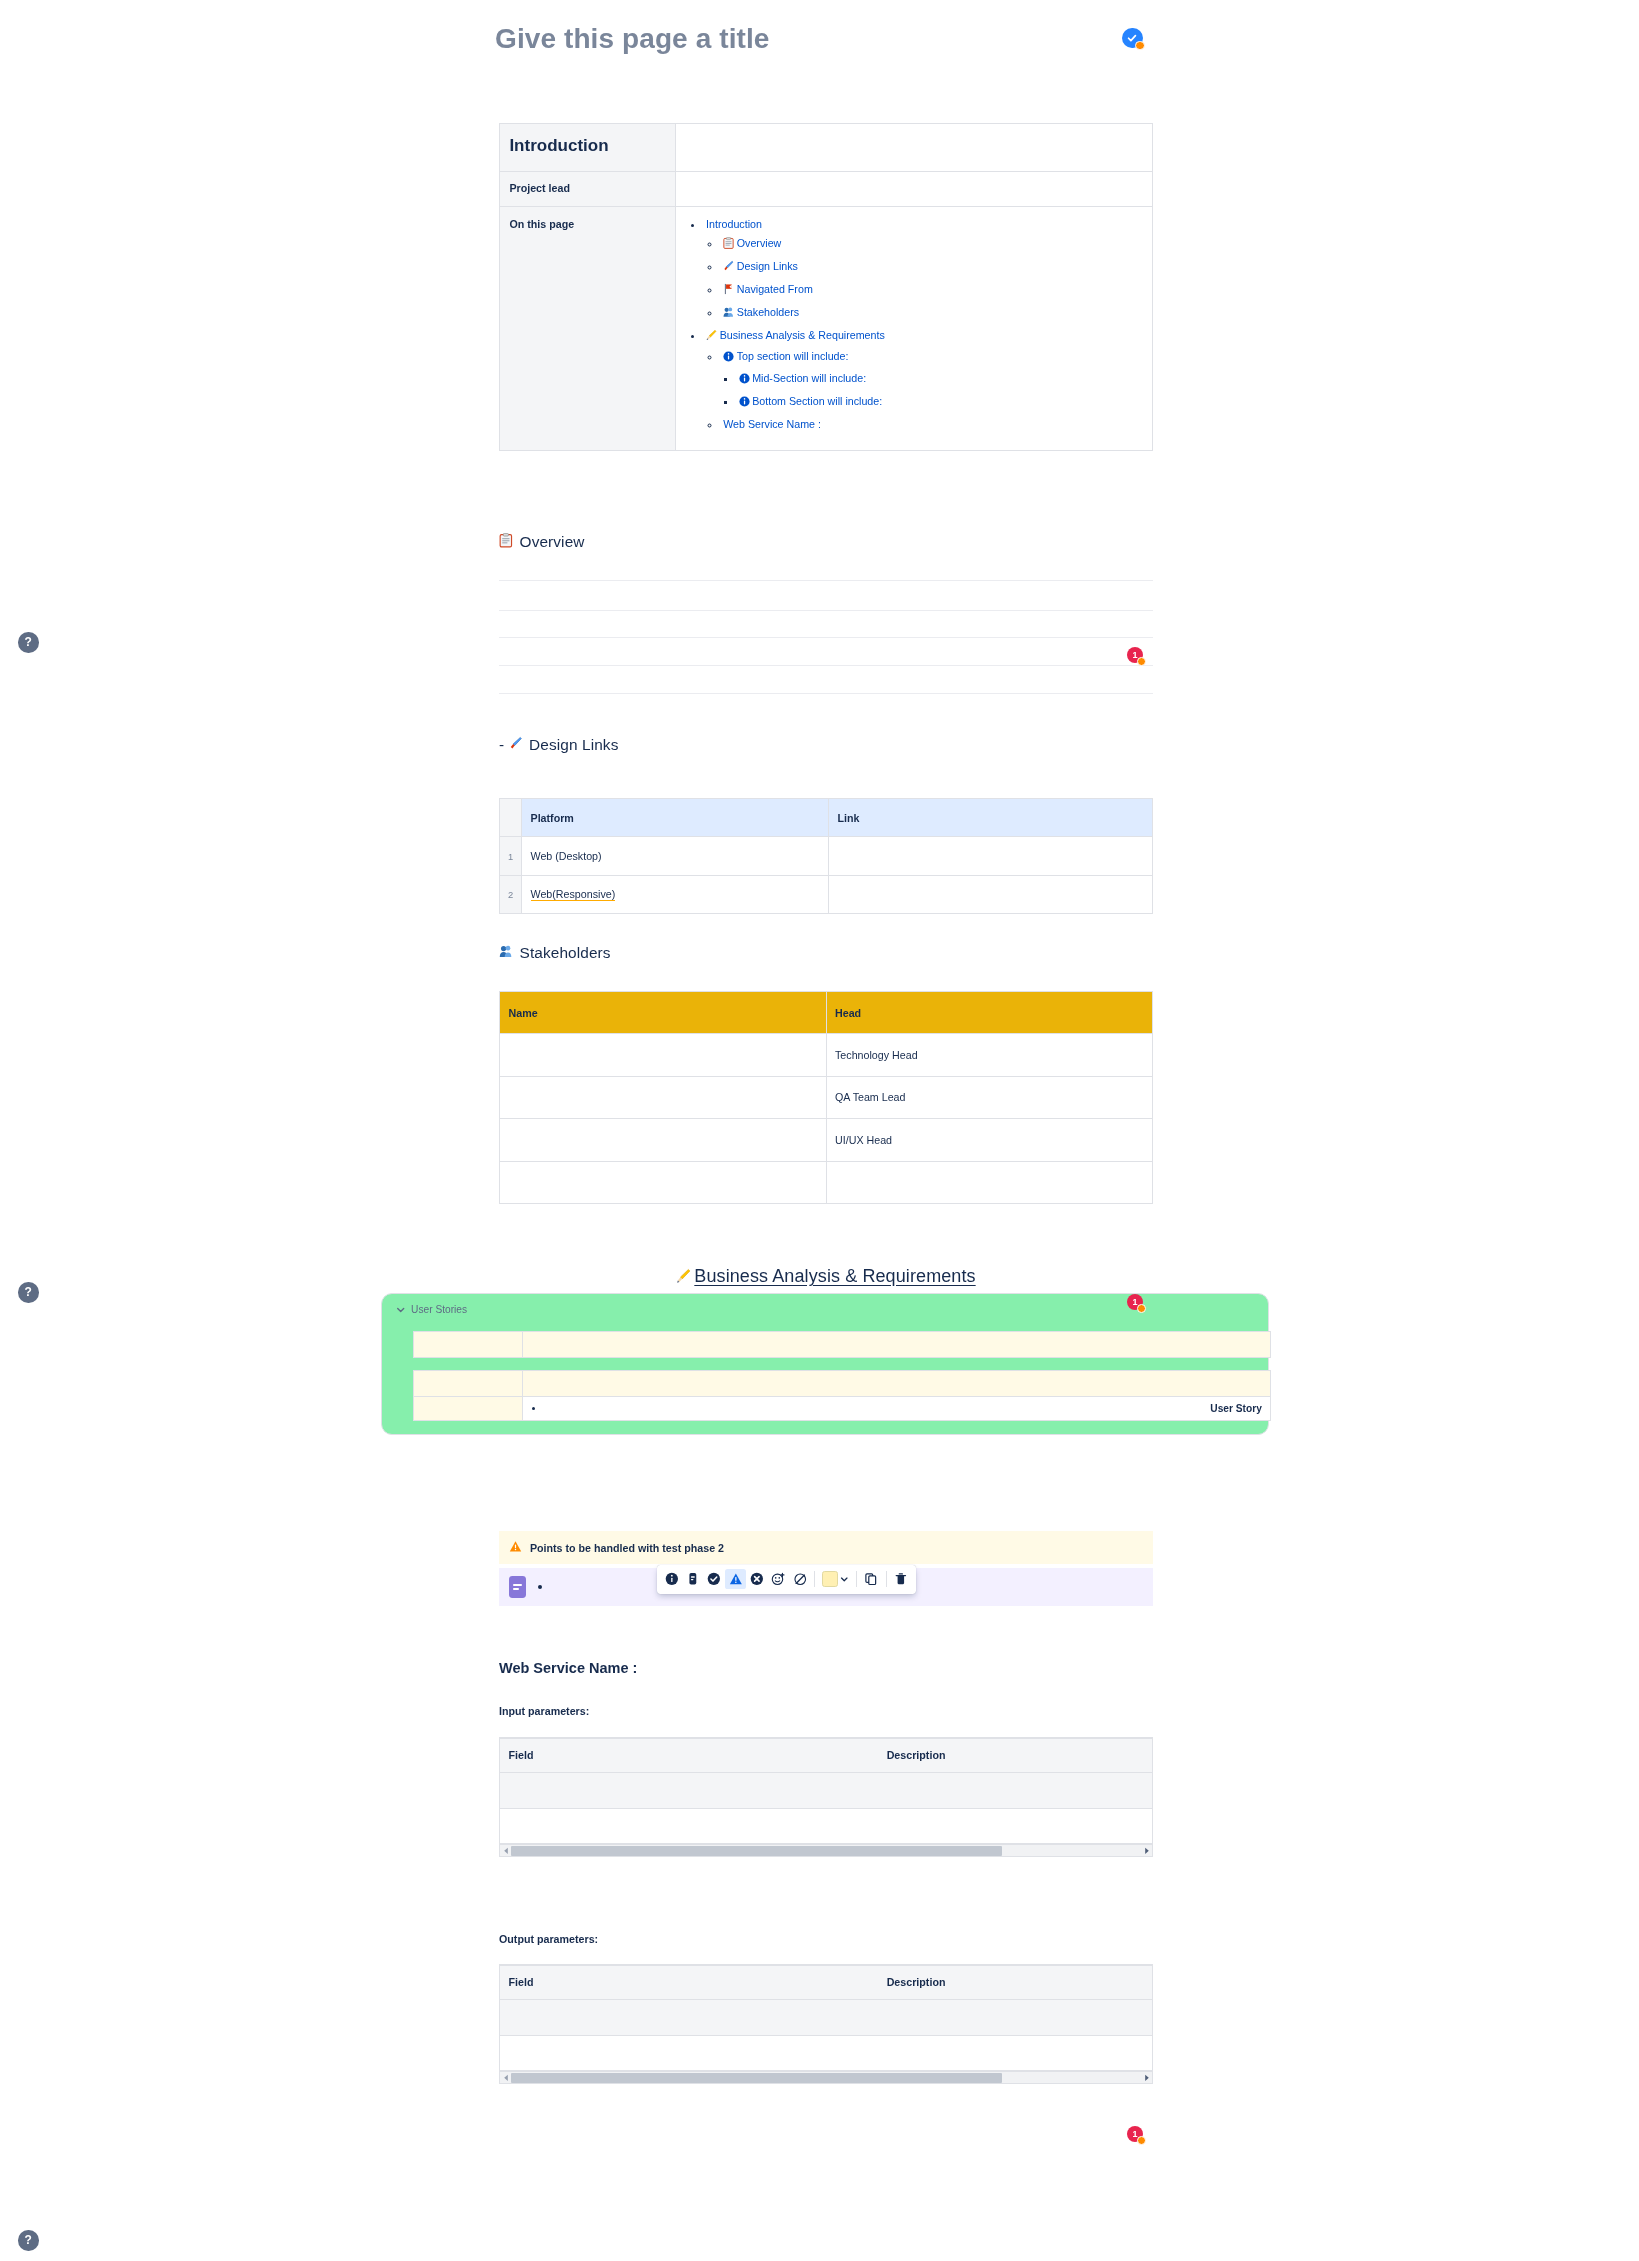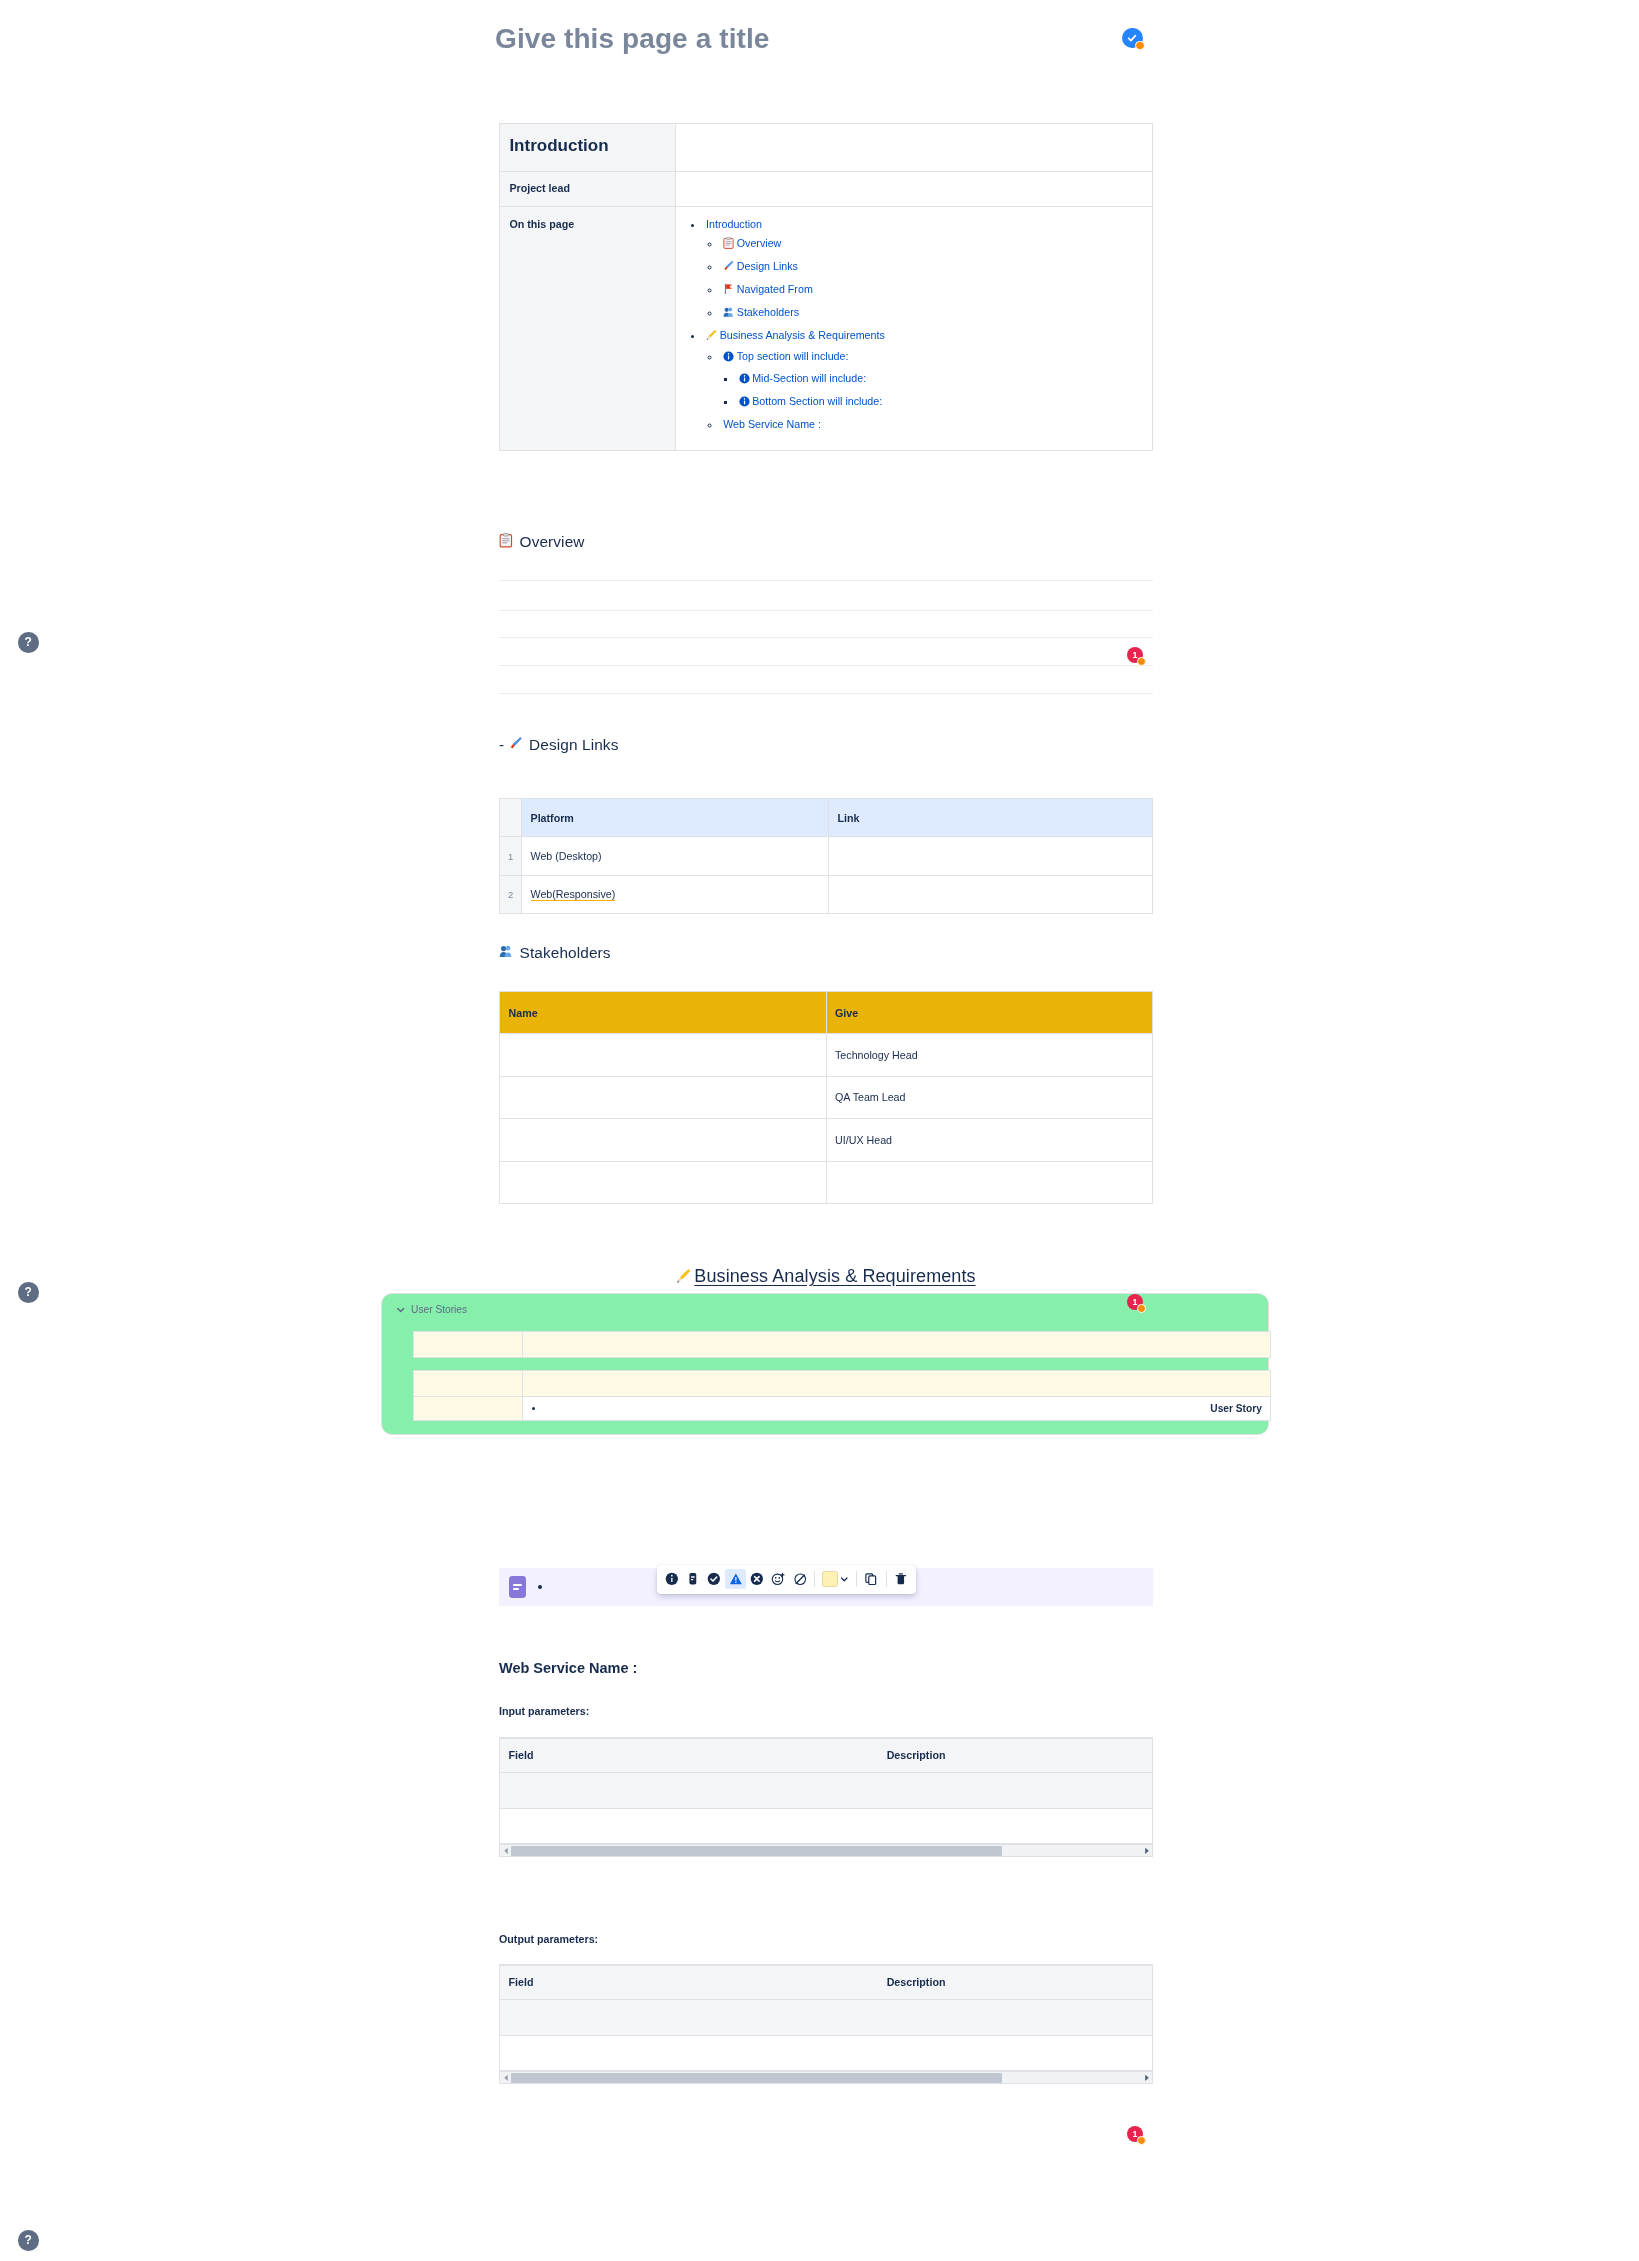--- a/index.html
+++ b/index.html
@@ -657,21 +657,21 @@
 
   <div class="col" style="top:991px;">
     <table class="dtable sh-table">
       <colgroup>
           <col style="width:50%;">
           <col>
         </colgroup>
       <thead>
         <tr>
           <th>Name</th>
-          <th>Give</th>
+          <th>Head</th>
         </tr>
       </thead>
       <tbody>
         <tr>
           <td class="rowcell"></td>
           <td class="rowcell">Technology Head</td>
         </tr>
         <tr>
           <td class="rowcell"></td>
           <td class="rowcell">QA Team Lead</td>
@@ -734,20 +734,32 @@
               <ul class="us-list">
                 <li>User Story</li>
               </ul>
             </td>
           </tr>
         </tbody>
       </table>
     </div>
   </div>
 
+  <div class="col" style="top:1531px;">
+    <div class="panel-warn">
+      <span>
+        <svg width="13" height="13" viewBox="0 0 16 16" aria-hidden="true">
+          <path d="M8 1.4 L15 14.2 H1 Z" fill="#ff8b00"></path>
+          <rect x="7.25" y="5.4" width="1.5" height="4.6" rx=".7" fill="#ffffff"></rect>
+          <circle cx="8" cy="11.7" r=".95" fill="#ffffff"></circle>
+        </svg>
+      </span>
+      <span class="txt">Points to be handled with test phase 2</span>
+    </div>
+  </div>
 
   <div class="col" style="top:1568px;">
     <div class="panel-note">
       <span class="note-icon">
         <i class="a"></i>
           <i class="b"></i>
       </span>
       <span class="note-bullet"></span>
 
       <div class="float-toolbar">

